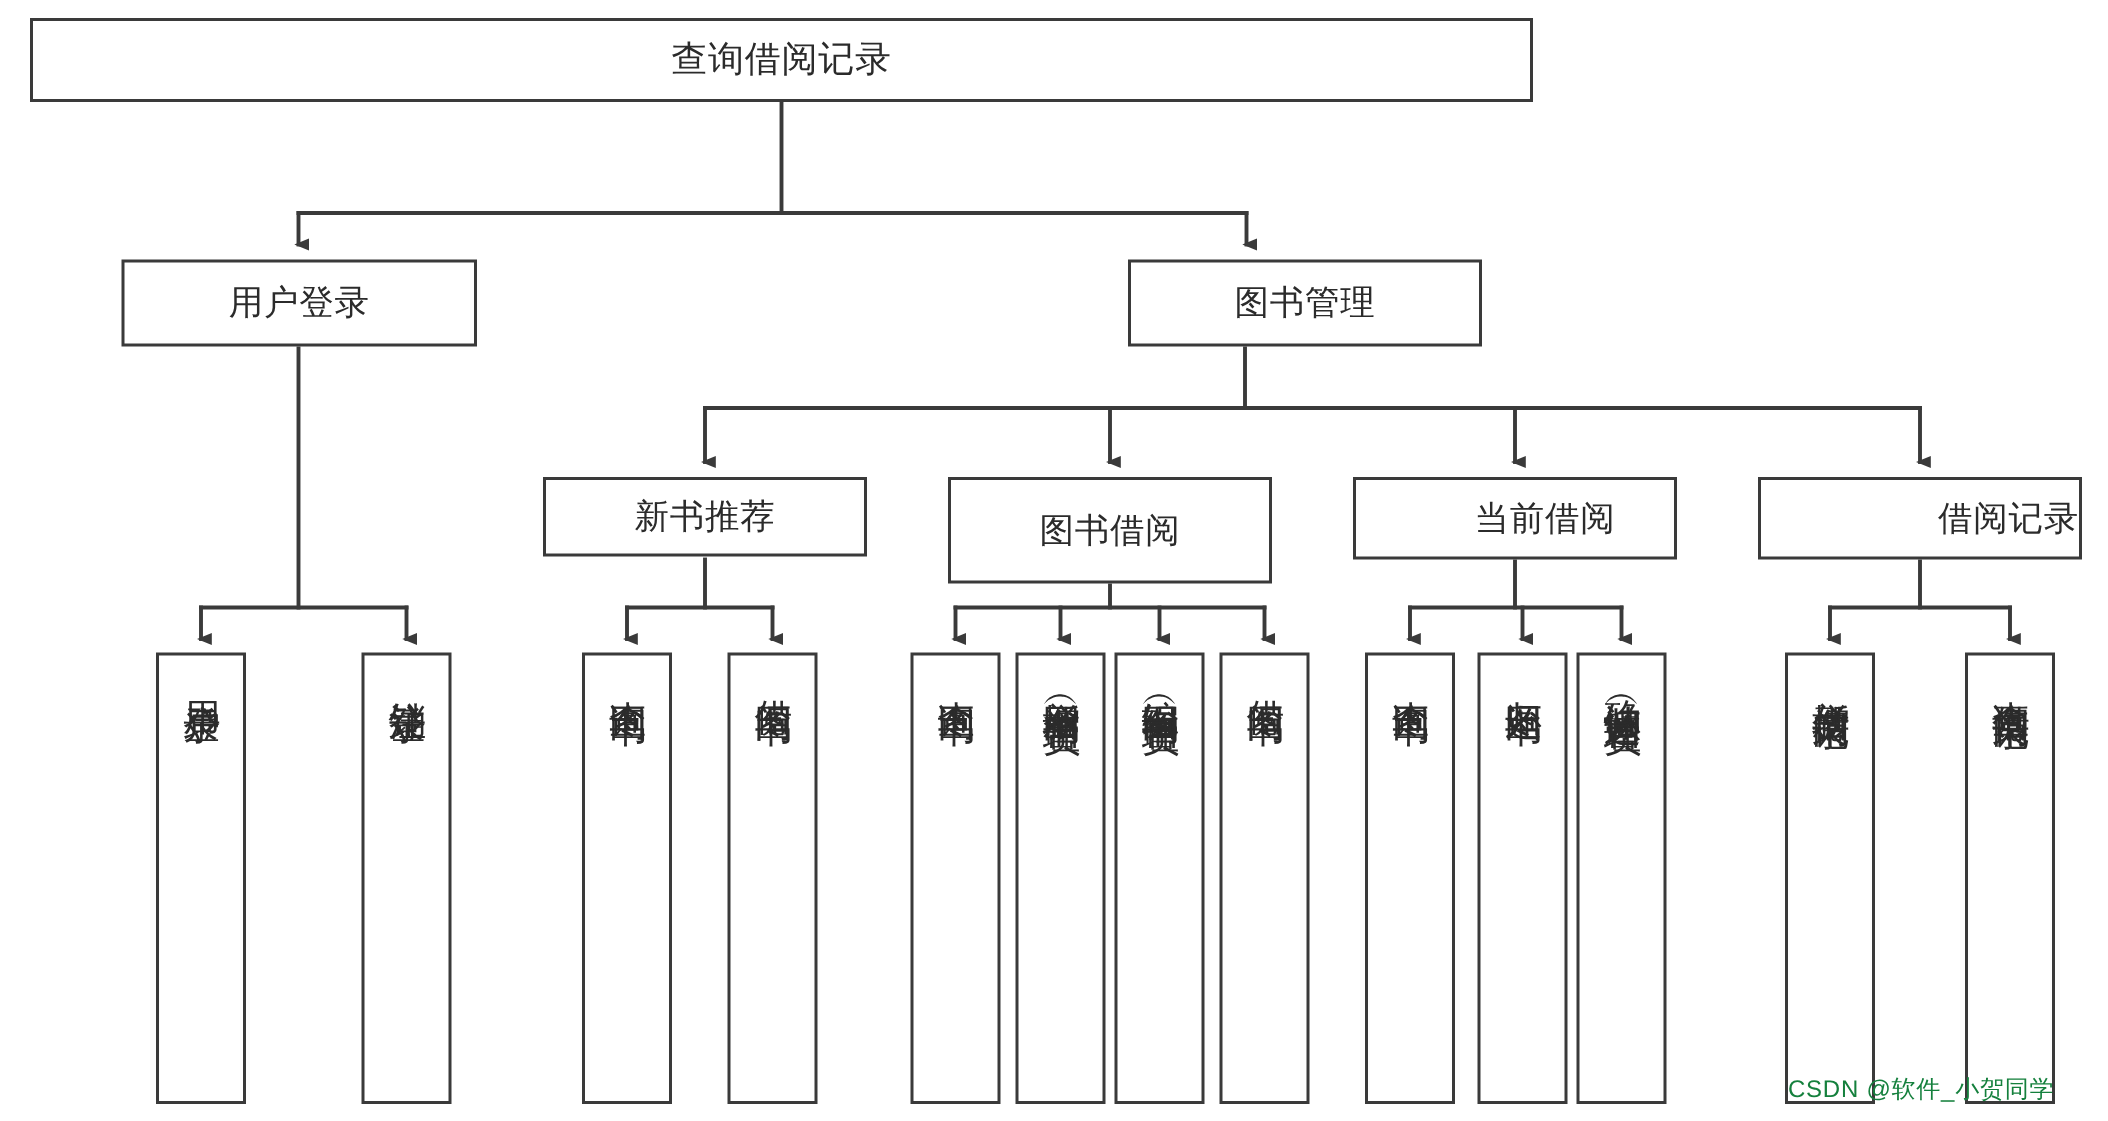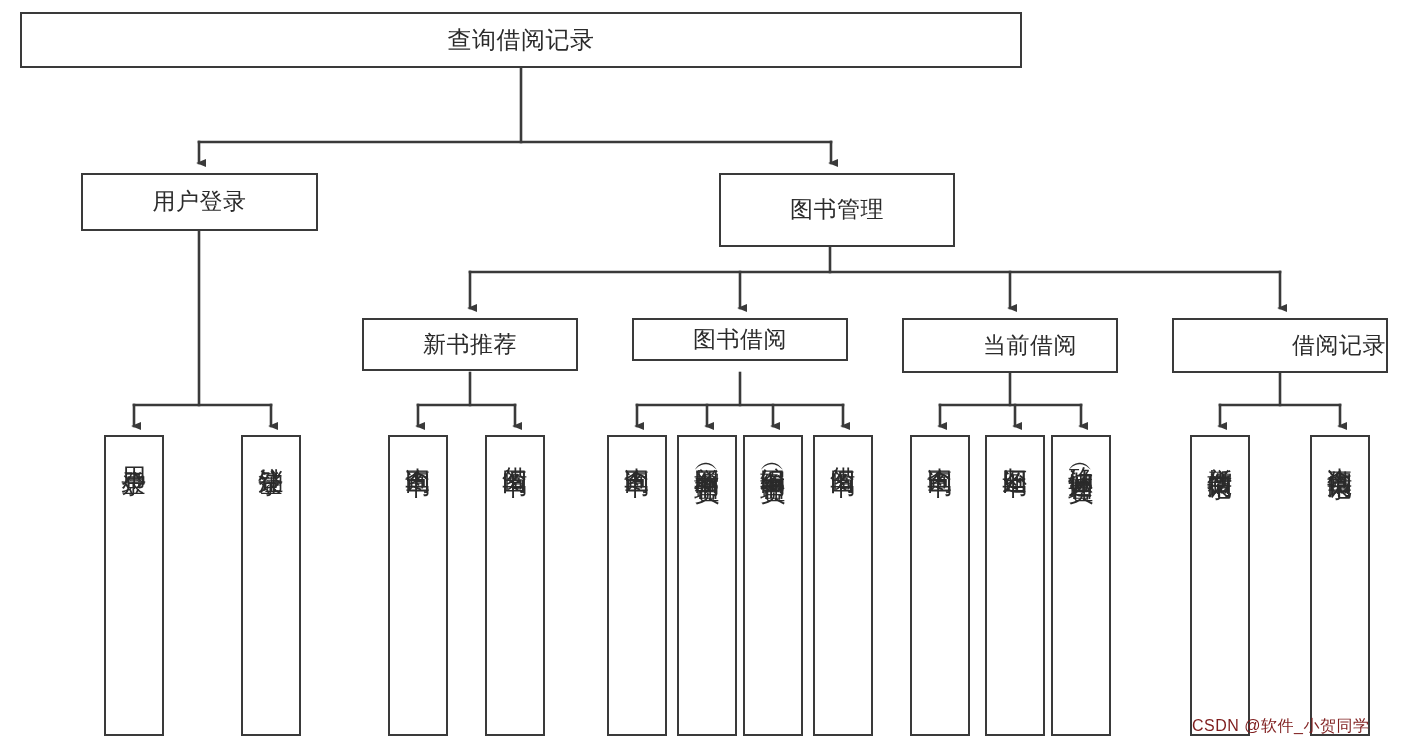--- a/index.html
+++ b/index.html
@@ -47,21 +47,21 @@
     text-orientation:upright;
     font-size:25px;
     letter-spacing:2px;
     line-height:1.05;
   }
 
   .watermark{
     position:absolute;
     left:1192px;top:716px;
     font-size:16px;
-    color:#7f1d1d;
+    color:#15803d;
     letter-spacing:0.5px;
     white-space:nowrap;
     font-family:"Liberation Sans","DejaVu Sans",sans-serif;
   }
 </style>
 </head>
 <body>
 
 <div id="diagram-root">
 
@@ -115,28 +115,28 @@
     </g>
   </svg>
 
   <div class="node h-node root" style="left: 20px; top: 12px; width: 1002px; height: 56px;">
     <span class="node-label">查询借阅记录</span>
   </div>
 
   <div class="node h-node" style="left: 81px; top: 173px; width: 237px; height: 58px;">
     <span class="node-label">用户登录</span>
   </div>
-  <div class="node h-node" style="left: 719px; top: 173px; width: 236px; height: 74px;">
+  <div class="node h-node" style="left: 752px; top: 173px; width: 236px; height: 58px;">
     <span class="node-label">图书管理</span>
   </div>
 
   <div class="node h-node" style="left: 362px; top: 318px; width: 216px; height: 53px;">
     <span class="node-label">新书推荐</span>
   </div>
-  <div class="node h-node" style="left: 632px; top: 318px; width: 216px; height: 43px;">
+  <div class="node h-node" style="left: 632px; top: 318px; width: 216px; height: 71px;">
     <span class="node-label">图书借阅</span>
   </div>
   <div class="node h-node" style="left: 902px; top: 318px; width: 216px; height: 55px; padding-left: 40px;">
     <span class="node-label">当前借阅</span>
   </div>
   <div class="node h-node" style="left: 1172px; top: 318px; width: 216px; height: 55px; justify-content: flex-end;">
     <span class="node-label">借阅记录</span>
   </div>
 
   <div class="node v-node" style="left: 104px; top: 435px; width: 60px; height: 301px;">

